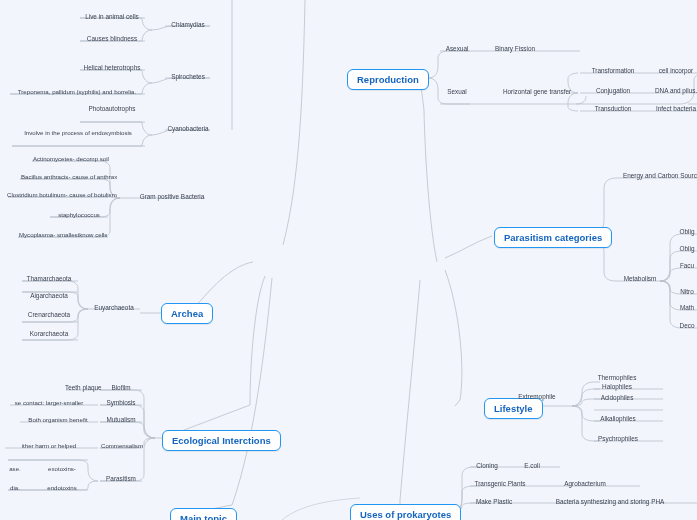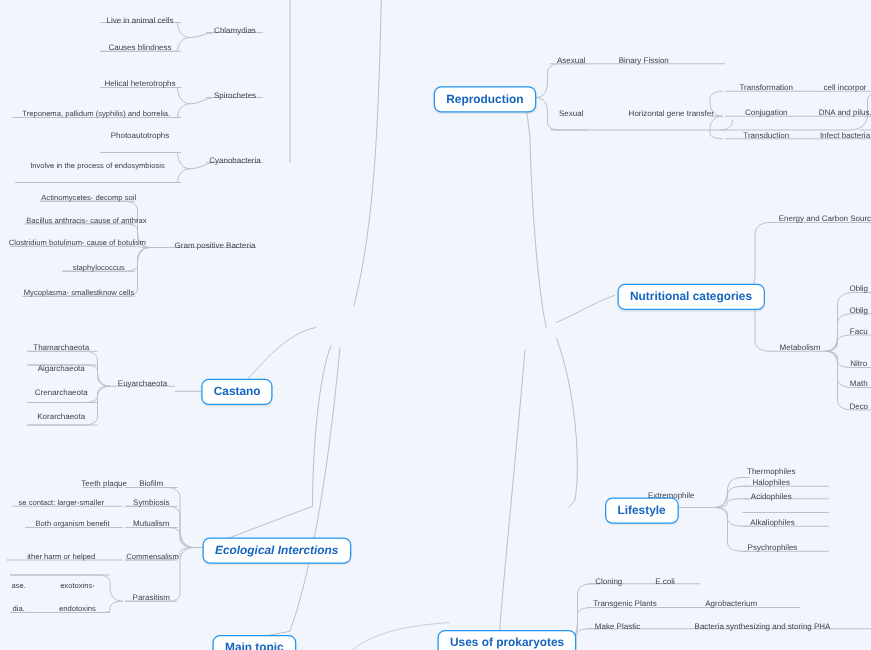--- a/index.html
+++ b/index.html
@@ -209,58 +209,58 @@
   <div class="node leaf small" style="left:4px;top:190px;width:106px;">Clostridium botulinum- cause of botulism</div>
   <div class="node leaf small" style="left:48px;top:210px;width:62px;">staphylococcus</div>
   <div class="node leaf small" style="left:16px;top:230px;width:94px;">Mycoplasma- smallestknow cells</div>
   <div class="node leaf" style="left:136px;top:192px;width:72px;">Gram positive Bacteria</div>
 
   <div class="node leaf" style="left:20px;top:274px;width:58px;">Thamarchaeota</div>
   <div class="node leaf" style="left:20px;top:291px;width:58px;">Aigarchaeota</div>
   <div class="node leaf" style="left:20px;top:310px;width:58px;">Crenarchaeota</div>
   <div class="node leaf" style="left:20px;top:329px;width:58px;">Korarchaeota</div>
   <div class="node leaf" style="left:88px;top:303px;width:52px;">Euyarchaeota</div>
-  <div class="node main" style="left:161px;top:303px;">Castano</div>
+  <div class="node main" style="left:161px;top:303px;">Archea</div>
 
   <div class="node leaf" style="left:62px;top:383px;width:38px;">Teeth plaque</div>
   <div class="node leaf" style="left:100px;top:383px;width:42px;">Biofilm</div>
 
   <div class="node leaf small" style="left:0px;top:398px;width:98px;">se contact: larger-smaller</div>
   <div class="node leaf" style="left:100px;top:398px;width:42px;">Symbiosis</div>
 
   <div class="node leaf small" style="left:18px;top:415px;width:80px;">Both organism benefit</div>
   <div class="node leaf" style="left:100px;top:415px;width:42px;">Mutualism</div>
 
   <div class="node leaf small" style="left:0px;top:441px;width:98px;">ither harm or helped</div>
   <div class="node leaf small" style="left:98px;top:441px;width:48px;">Commensalism</div>
 
   <div class="node leaf small" style="left:0px;top:464px;width:30px;">ase.</div>
   <div class="node leaf small" style="left:38px;top:464px;width:48px;">exotoxins-</div>
   <div class="node leaf small" style="left:0px;top:483px;width:30px;">dia.</div>
   <div class="node leaf small" style="left:38px;top:483px;width:48px;">endotoxins</div>
   <div class="node leaf" style="left:100px;top:474px;width:42px;">Parasitism</div>
 
-  <div class="node main" style="left:162px;top:430px;font-style:italic;">Ecological Interctions</div>
+  <div class="node main" style="left:162px;top:430px;">Ecological Interctions</div>
 
   <div class="node main" style="left:170px;top:508px;">Main topic</div>
 
   <div class="node main" style="left:347px;top:69px;">Reproduction</div>
   <div class="node leaf" style="left:440px;top:44px;width:34px;">Asexual</div>
   <div class="node leaf" style="left:486px;top:44px;width:58px;">Binary Fission</div>
   <div class="node leaf" style="left:440px;top:87px;width:34px;">Sexual</div>
   <div class="node leaf" style="left:488px;top:87px;width:98px;">Horizontal gene transfer</div>
 
   <div class="node leaf" style="left:582px;top:66px;width:62px;">Transformation</div>
   <div class="node leaf" style="left:652px;top:66px;width:48px;">cell incorpor</div>
   <div class="node leaf" style="left:582px;top:86px;width:62px;">Conjugation</div>
   <div class="node leaf" style="left:652px;top:86px;width:48px;">DNA and pilus.</div>
   <div class="node leaf" style="left:582px;top:104px;width:62px;">Transduction</div>
   <div class="node leaf" style="left:652px;top:104px;width:48px;">Infect bacteria</div>
 
-  <div class="node main" style="left:494px;top:227px;">Nutritional categories</div>
+  <div class="node main" style="left:494px;top:227px;">Parasitism categories</div>
   <div class="node leaf" style="left:620px;top:171px;width:78px;">Energy and Carbon Source</div>
   <div class="node leaf" style="left:618px;top:274px;width:44px;">Metabolism</div>
   <div class="node leaf" style="left:674px;top:227px;width:26px;">Oblig</div>
   <div class="node leaf" style="left:674px;top:244px;width:26px;">Oblig</div>
   <div class="node leaf" style="left:674px;top:261px;width:26px;">Facu</div>
   <div class="node leaf" style="left:674px;top:287px;width:26px;">Nitro</div>
   <div class="node leaf" style="left:674px;top:303px;width:26px;">Math</div>
   <div class="node leaf" style="left:674px;top:321px;width:26px;">Deco</div>
 
   <div class="node main" style="left:456px;top:398px;margin-left:28px;">Lifestyle</div>

